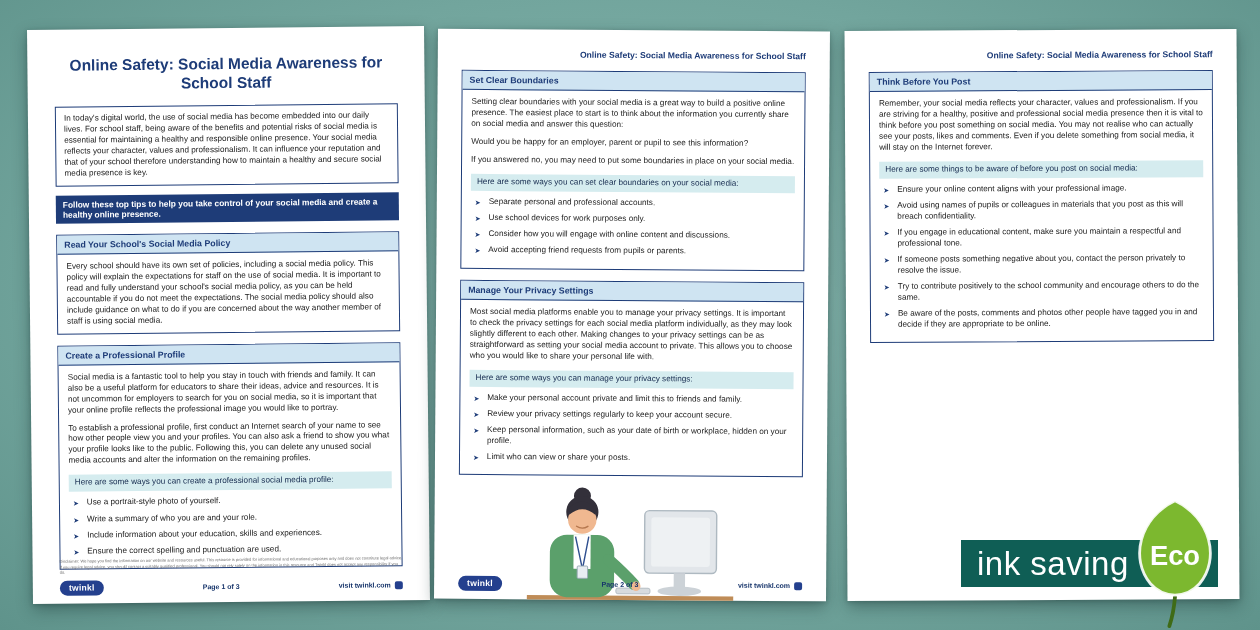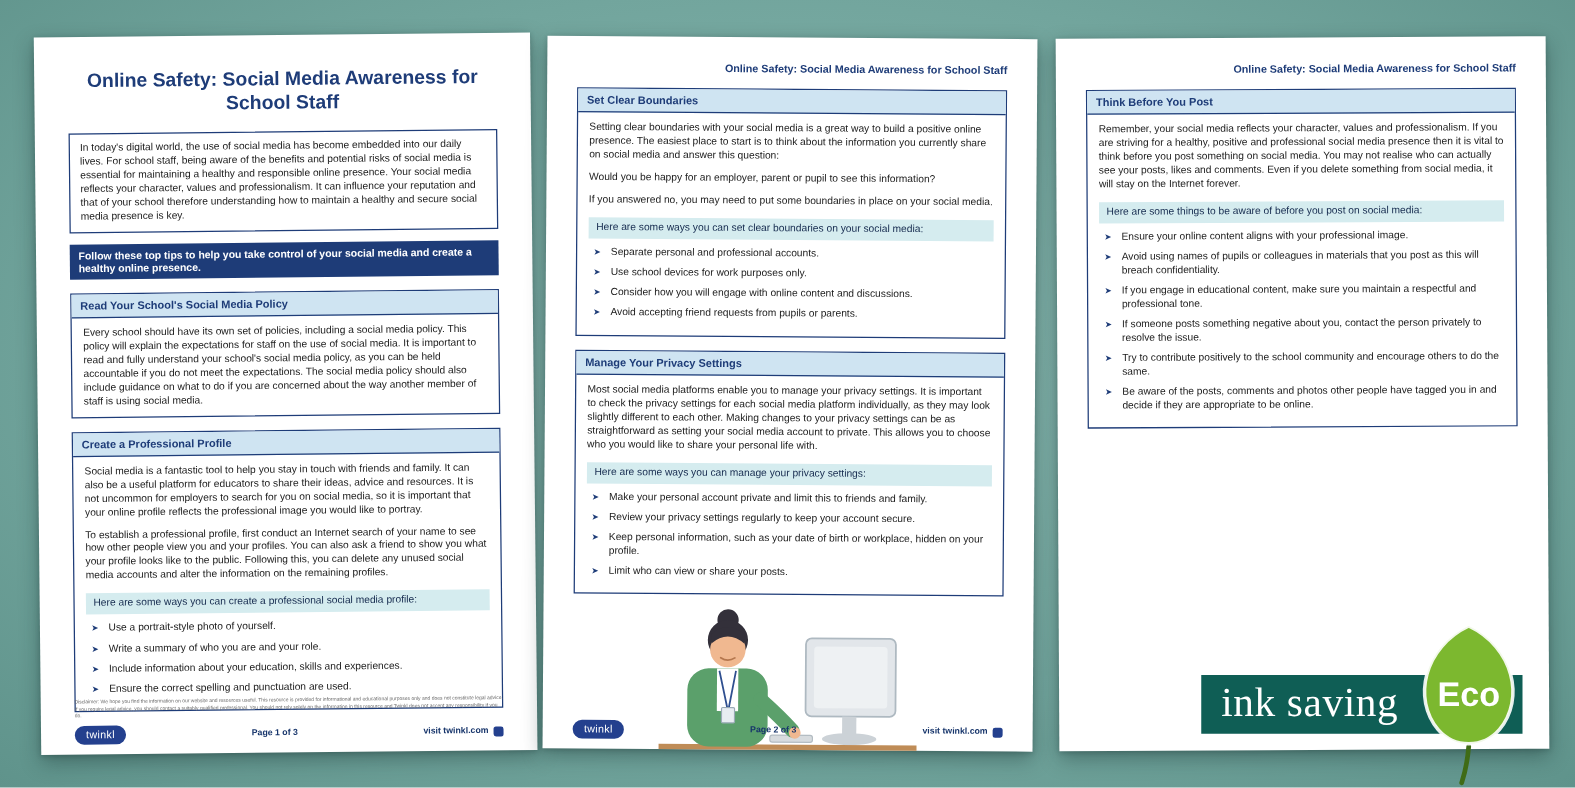--- a/index.html
+++ b/index.html
@@ -30,32 +30,32 @@
   .sub { background:#d5ecef; padding:3px 6px; font-size:8.2px; color:#152a4e; margin:8px 0 6px; }
   ul.blt { list-style:none; margin:2px 0 1px 4px; }
   ul.blt li { display:flex; gap:8px; margin:5px 0; align-items:flex-start; }
   ul.blt .arr { color:#1e3c78; font-size:7px; line-height:1.6; flex:0 0 auto; }
   ul.blt .li-t { flex:1; }
 
   .footer { position:absolute; left:27px; right:27px; bottom:8px; }
   .page2 .footer { left:24px; right:24px; }
   .disclaimer { font-size:4px; color:#6a6a6a; line-height:1.4; margin-bottom:5px; }
   .footrow { display:flex; justify-content:space-between; align-items:center; }
-  .logo { background:#24408e; color:#fff; border-radius:9px; font-size:8.5px; font-weight:normal; padding:2px 9px 3px; letter-spacing:.3px; }
+  .logo { background:#24408e; color:#fff; border-radius:9px; font-size:8.5px; font-weight:bold; padding:2px 9px 3px; letter-spacing:.3px; }
   .pageno { font-size:7px; font-weight:bold; color:#17356b; }
   .visit { font-size:7px; font-weight:bold; color:#17356b; display:flex; align-items:center; gap:4px; cursor:pointer; }
   .visit-ic { width:8px; height:8px; background:#24408e; border-radius:2px; display:inline-block; }
 
   .illustration { margin-top:8px; display:flex; justify-content:center; }
 
   .eco-bar {
     position:absolute; left:961px; top:540px; width:257px; height:47px;
     background:#0f5e55; display:flex; align-items:center; z-index:5;
   }
-  .eco-bar .ink { color:#fff; font-size:33px; padding-left:16px; letter-spacing:.5px;font-family:Liberation Serif, serif; }
+  .eco-bar .ink { color:#fff; font-size:33px; padding-left:16px; letter-spacing:.5px; }
   .eco-leaf { position:absolute; left:1127px; top:497px; width:96px; height:132px; z-index:6; }
 </style>
 </head>
 <body>
 
 <div class="page page1">
   <h1 class="title">Online Safety: Social Media Awareness for School Staff</h1>
 
   <div class="intro">In today's digital world, the use of social media has become embedded into our daily lives. For school staff, being aware of the benefits and potential risks of social media is essential for maintaining a healthy and responsible online presence. Your social media reflects your character, values and professionalism. It can influence your reputation and that of your school therefore understanding how to maintain a healthy and secure social media presence is key.</div>
 

